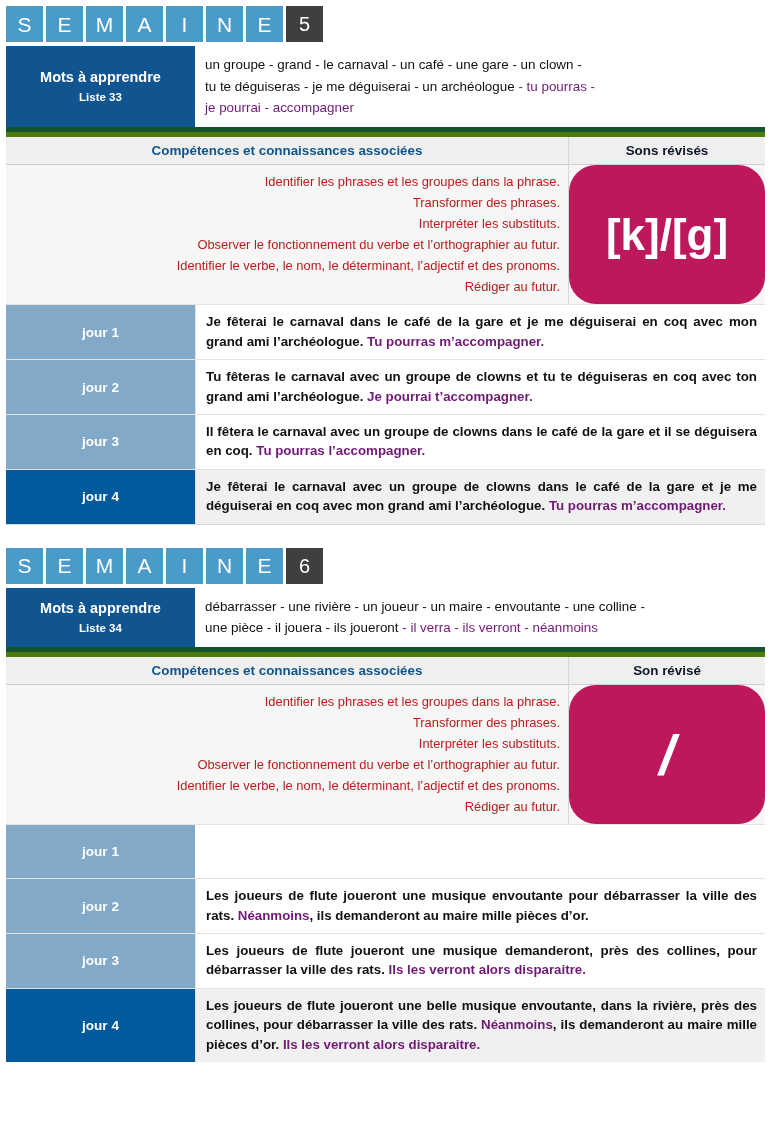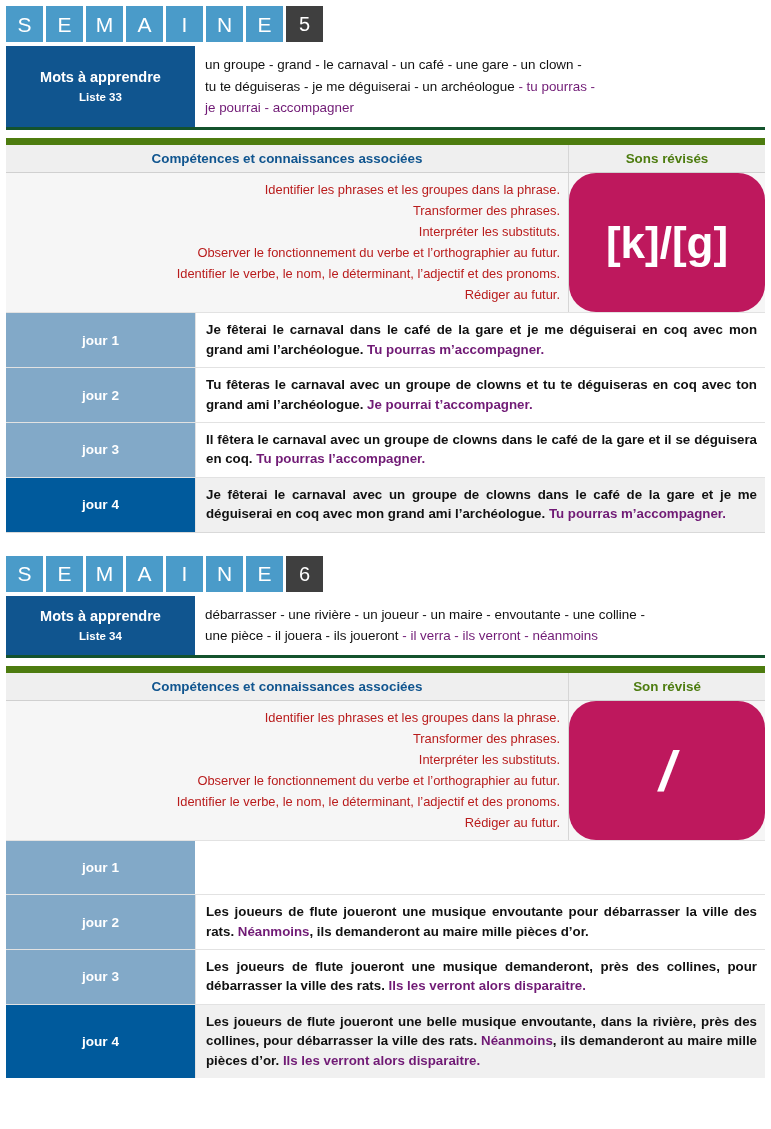--- a/index.html
+++ b/index.html
@@ -34,22 +34,22 @@
     line-height: 1;
   }
   .tile.num {
     background: #3f3f3f;
     font-size: 20px;
   }
 
   
   .words-row {
     display: flex;
-    margin: 0 6px 8px 6px;
-    border-bottom: 3px solid #14532d;
+    margin: 0 6px 0 6px;
+    border-bottom: 5px solid #14532d;
   }
   .words-label {
     width: 189px;
     flex: 0 0 189px;
     background: #10558f;
     color: #fff;
     display: flex; flex-direction: column;
     align-items: center; justify-content: center;
     padding: 9px 4px 10px;
   }
@@ -67,36 +67,36 @@
     color: #111;
     background: #fff;
   }
   .pw { color: #701a75; }
 
   
   .head-row {
     display: flex;
     margin: 0 6px;
     background: #efefef;
-    border-top: 7px solid #4d7c0f;
+    border-top: 5px solid #4d7c0f;
     border-bottom: 1px solid #d0d0d0;
   }
   .head-comp {
     flex: 1 1 auto;
     text-align: center;
     color: #10558f;
     font-weight: bold;
     font-size: 13.4px;
     padding: 6px 0 6px;
     border-right: 1px solid #d6d6d6;
   }
   .head-sons {
     width: 196px; flex: 0 0 196px;
     text-align: center;
-    color: #4d7c0f;
+    color: #0f172a;
     font-weight: bold;
     font-size: 13.4px;
     padding: 6px 0 6px;
   }
 
   
   .comp-row {
     display: flex;
     margin: 0 6px;
     background: #f6f6f6;

